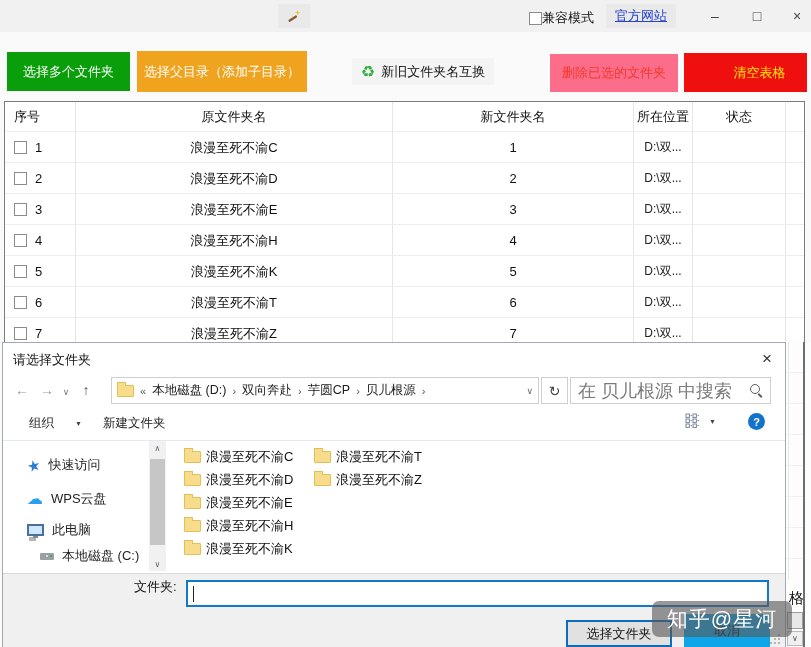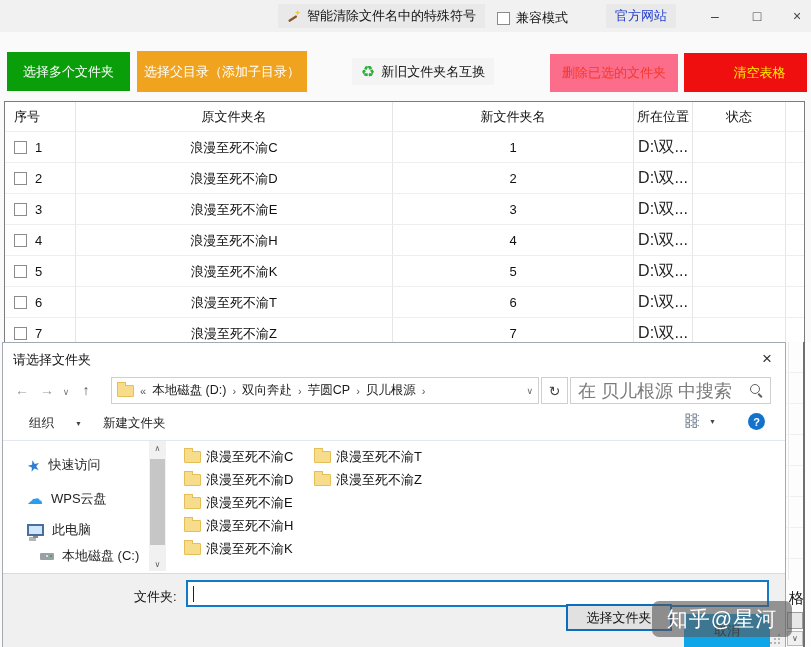--- a/index.html
+++ b/index.html
@@ -4,41 +4,41 @@
 <style>
   html,body{margin:0;padding:0;}
   body{width:811px;height:647px;position:relative;overflow:hidden;background:#fafafa;
        font-family:"Liberation Sans","DejaVu Sans",sans-serif;font-size:13px;color:#111;
        -webkit-font-smoothing:antialiased;}
   .abs{position:absolute;}
   .flex{display:flex;align-items:center;}
   
   .titlebar{left:0;top:0;width:811px;height:32px;background:#f1f1f1;}
   .chip{height:24px;background:#e9e9e9;display:flex;align-items:center;gap:6px;padding:0 9px;}
-  .compat{gap:6px;}
+  .compat{gap:0;margin-left:32px;}
   .cb{display:inline-block;width:13px;height:13px;background:#fff;border:1px solid #8b8b8b;box-sizing:border-box;}
-  .weblink{color:#2743cf;}
+  .weblink{color:#2743cf;text-decoration:underline;}
   .winbtn{width:28px;height:24px;display:flex;align-items:center;justify-content:center;color:#444;font-size:14px;}
   
   .btn{display:flex;align-items:center;justify-content:center;font-size:13px;box-sizing:border-box;cursor:default;}
   .btn-green{background:#0b9e0b;color:#fff;}
   .btn-orange{background:#f0a31f;color:#fff;}
   .btn-swap{background:#f4f4f4;color:#111;gap:6px;}
   .btn-pink{background:#fb6d8b;color:#f5392c;}
   .btn-red{background:#ef0f0f;color:#ffee00;}
   .recycle{color:#2eae3c;font-size:16px;line-height:1;}
   
   .tbl{left:4px;top:101px;width:801px;height:246px;background:#fff;border:1px solid #7c7c7c;box-sizing:border-box;overflow:hidden;}
   .trow{position:absolute;left:0;width:100%;display:grid;grid-template-columns:71px 317px 241px 59px 93px 1fr;}
   .td{border-right:1px solid #e6e6e6;display:flex;align-items:center;justify-content:center;overflow:hidden;white-space:nowrap;}
   .td:last-child{border-right:none;}
   .td.first{justify-content:flex-start;padding-left:9px;box-sizing:border-box;gap:8px;}
   .thead{height:29px;font-size:13px;}
   .tdata{height:31px;border-top:1px solid #eeeeee;}
-  .loc{font-size:16px;color:#222;}
+  .loc{font-size:12px;color:#222;}
   
   .dialog{left:2px;top:342px;width:784px;height:305px;background:#fff;border:1px solid #a3a9b3;box-sizing:border-box;z-index:5;}
   .dlg-title{left:10px;top:8px;font-size:13px;}
   .dlg-close{left:750px;top:4px;width:28px;height:24px;display:flex;align-items:center;justify-content:center;font-size:17px;color:#333;}
   .navglyph{font-size:14px;color:#9a9a9a;width:22px;height:22px;display:flex;align-items:center;justify-content:center;}
   .navglyph.up{color:#555;}
   .navglyph.small{font-size:9px;width:12px;color:#777;}
   .navbox{border:1px solid #cfcfcf;background:#fff;box-sizing:border-box;height:27px;}
   .addr{left:108px;top:34px;width:428px;display:flex;align-items:center;padding:0 5px;gap:6px;font-size:12.5px;}
   .crumb{white-space:nowrap;color:#1a1a1a;}
@@ -66,21 +66,21 @@
   .sb-arrow{width:17px;height:14px;display:flex;align-items:center;justify-content:center;font-size:8px;color:#606060;}
   .sb-thumb{left:1px;width:15px;background:#c6c6c6;}
   
   .folder-ico{width:17px;height:12px;background:#f7dd8b;border:1px solid #e3bf55;border-radius:1px;position:relative;flex:none;box-sizing:border-box;}
   .folder-ico::before{content:"";position:absolute;left:-1px;top:-4px;width:7px;height:3px;background:#f7dd8b;border:1px solid #e3bf55;border-bottom:none;}
   .file-item{gap:5px;font-size:13px;white-space:nowrap;}
   
   .dlg-footer{left:0;top:230px;width:782px;height:74px;background:#f0f0f0;border-top:1px solid #dadada;}
   .folder-input{left:183px;top:6px;width:583px;height:27px;background:#fff;border:2px solid #1278c8;box-sizing:border-box;}
   .caret-line{left:5px;top:4px;width:1px;height:16px;background:#222;}
-  .btn-select{left:563px;top:30px;width:106px;height:27px;background:#e1e1e1;border:2px solid #0c6cbd;}
+  .btn-select{left:563px;top:46px;width:106px;height:27px;background:#e1e1e1;border:2px solid #0c6cbd;}
   .btn-cancel{left:681px;top:40px;width:86px;height:34px;background:#0ea5e9;border:3px solid #0ea5e9;}
   
   .strip{left:786px;top:342px;width:25px;height:305px;background:#fdfdfd;z-index:4;}
   .strip-border{left:803px;top:342px;width:2px;height:305px;background:#6f6f6f;z-index:6;}
   .strip-vline{left:788px;top:342px;width:1px;height:238px;background:#e8e8e8;z-index:6;}
   .strip-hline{left:786px;width:17px;height:1px;background:#f0f0f0;z-index:6;}
   .strip-text{left:789px;top:589px;font-size:15px;z-index:6;}
   .strip-btn{left:787px;top:612px;width:16px;height:17px;background:#e8e8e8;border:1px solid #9c9c9c;box-sizing:border-box;z-index:6;}
   .strip-scroll{left:787px;top:631px;width:16px;height:15px;background:#f0f0f0;border:1px solid #b9b9b9;box-sizing:border-box;z-index:7;
                 display:flex;align-items:center;justify-content:center;font-size:8px;color:#555;}
@@ -93,21 +93,20 @@
 </style>
 </head>
 <body>
 
 <div class="abs titlebar">
   <div class="abs chip" style="left:278px;top:4px;">
     <svg width="14" height="14" viewBox="0 0 16 16">
       <rect x="1" y="10" width="11" height="2.6" rx="1" transform="rotate(-33 6 11)" fill="#8a5a2a"></rect>
       <polygon points="12,1 13,3.4 15.5,4 13,4.9 12.2,7.4 11.2,4.9 8.8,4 11.2,3.4" fill="#f4c430"></polygon>
     </svg>
-    <span>智能清除文件名中的特殊符号</span>
   </div>
   <div class="abs flex compat" style="left:497px;top:9px;">
     <span class="cb"></span>
     <span>兼容模式</span>
   </div>
   <div class="abs chip weblink" style="left:606px;top:4px;">
     <span>官方网站</span>
   </div>
   <div class="abs winbtn" style="left:701px;top:4px;">
     <span>–</span>
@@ -362,21 +361,21 @@
   <div class="abs flex file-item" style="left:311px;top:105px;">
     <span class="folder-ico"></span>
     <span>浪漫至死不渝T</span>
   </div>
   <div class="abs flex file-item" style="left:311px;top:128px;">
     <span class="folder-ico"></span>
     <span>浪漫至死不渝Z</span>
   </div>
 
   <div class="abs dlg-footer">
-    <span class="abs" style="left:131px;top:14px;">文件夹:</span>
+    <span class="abs" style="left:131px;top:4px;">文件夹:</span>
     <div class="abs folder-input">
       <div class="abs caret-line"></div>
       <span></span>
     </div>
     <div class="abs btn btn-select">
       <span>选择文件夹</span>
     </div>
     <div class="abs btn btn-cancel">
       <span>取消</span>
     </div>

